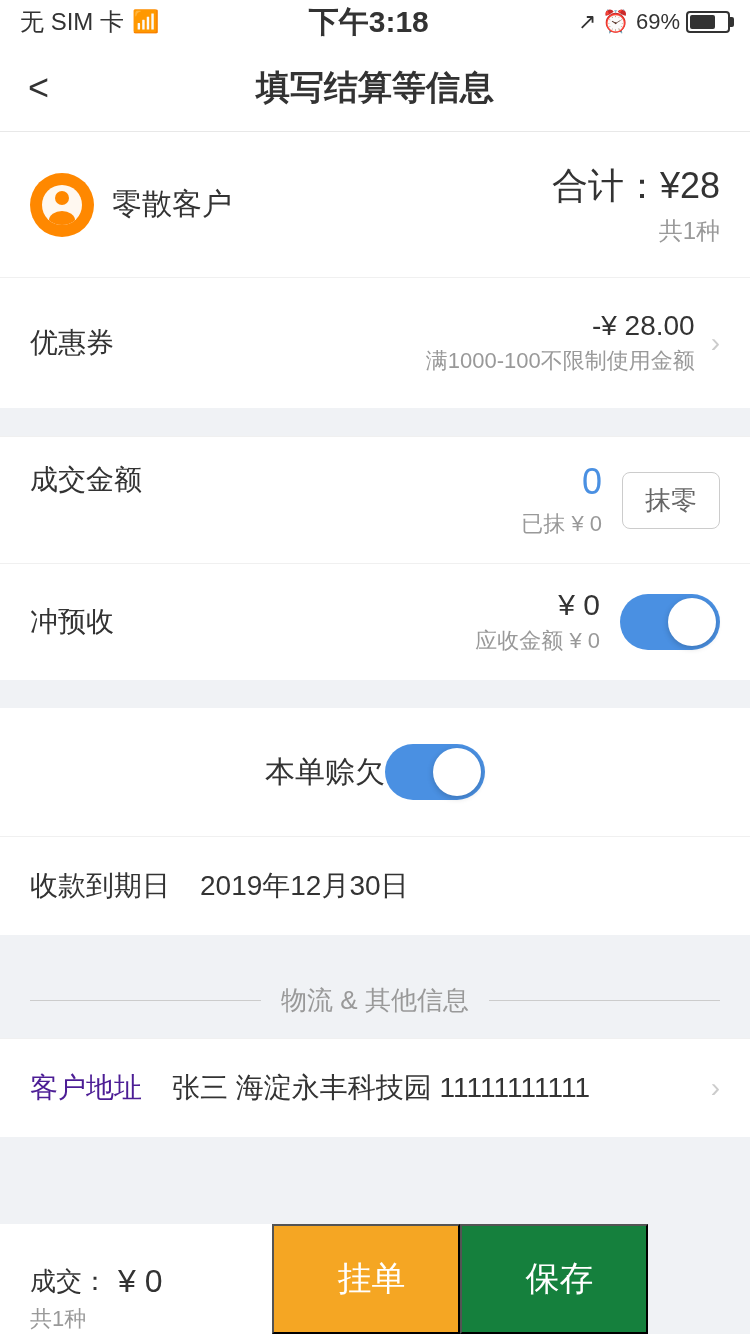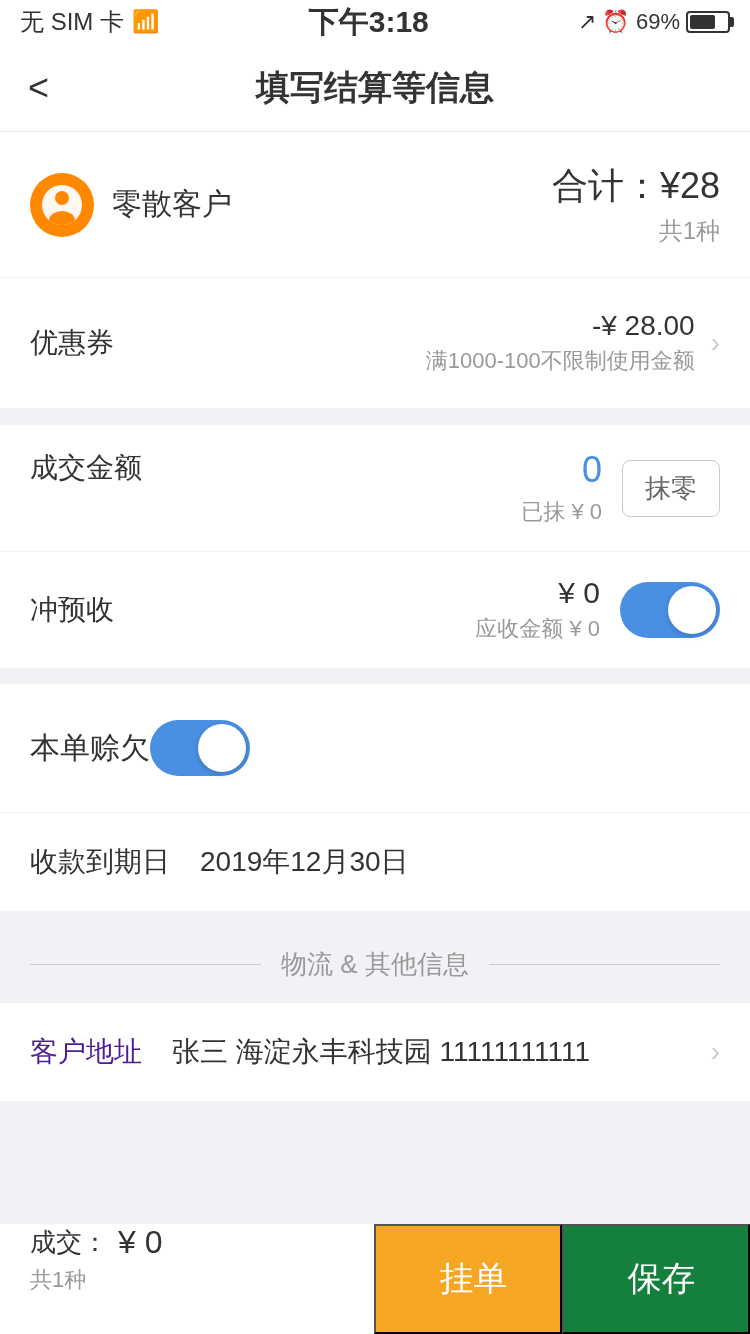--- a/index.html
+++ b/index.html
@@ -80,21 +80,21 @@
     }
 
     
     .content {
       padding-bottom: 120px;
     }
 
     
     .card-section {
       background: #fff;
-      margin-bottom: 16px;
+      margin-bottom: 28px;
     }
 
     
     .customer-row {
       padding: 30px 30px;
       display: flex;
       align-items: center;
       justify-content: space-between;
     }
     .customer-left {
@@ -280,21 +280,21 @@
       border-radius: 50%;
       background: #fff;
       box-shadow: 0 2px 6px rgba(0,0,0,0.2);
     }
 
     
     .credit-row {
       padding: 36px 30px;
       display: flex;
       align-items: center;
-      justify-content: flex-start;
+      justify-content: center;
       background: #fff;
     }
     .credit-label {
       font-size: 30px;
       color: #333;
     }
 
     
     .due-row {
       padding: 30px 30px;
@@ -350,25 +350,25 @@
       font-size: 28px;
       color: #333;
       flex: 1;
     }
 
     
     .bottom-bar {
       position: fixed;
       bottom: 0;
       left: 0;
-      width: 750px;
+      width: 648px;
       height: 110px;
       background: #fff;
       display: flex;
-      align-items: flex-start;
+      align-items: flex-end;
     }
     .bottom-left {
       flex: 1;
       padding: 0 30px;
     }
     .bottom-deal {
       font-size: 26px;
       color: #333;
       display: flex;
       align-items: center;

